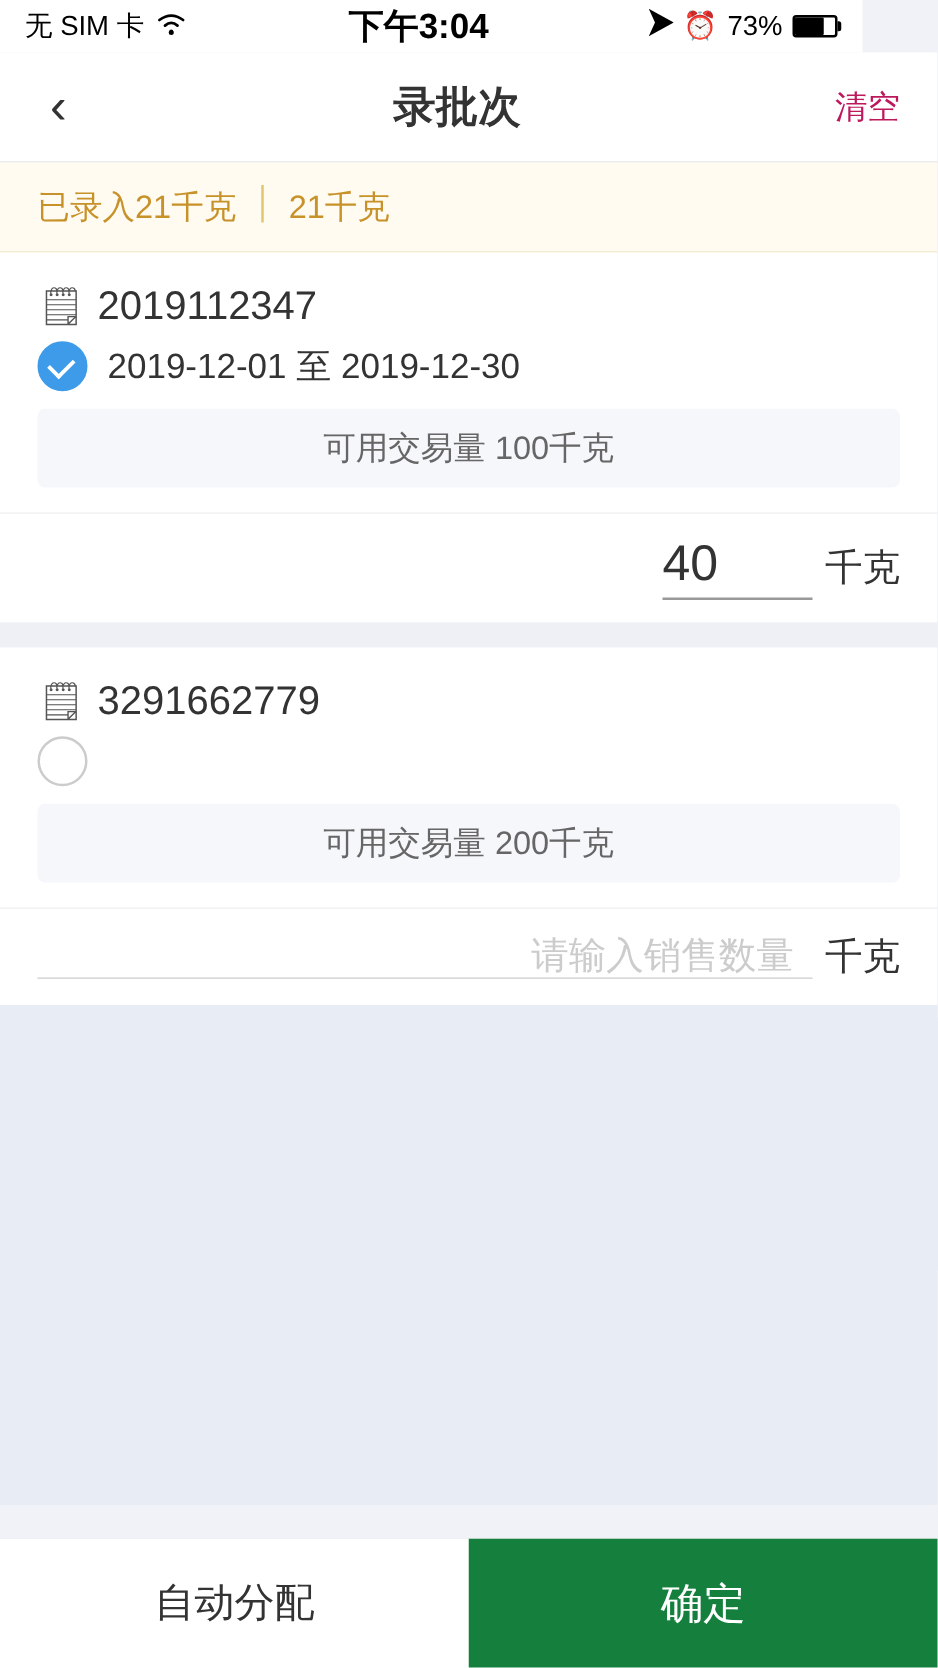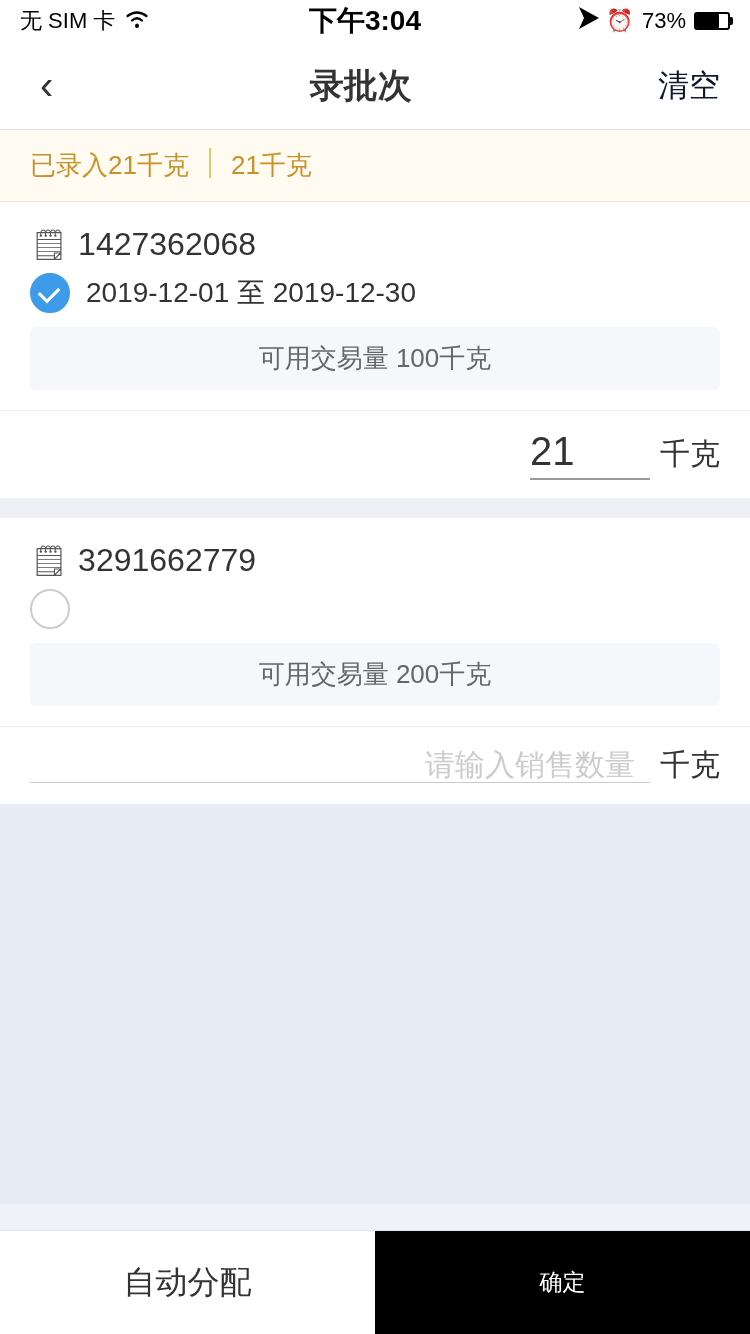--- a/index.html
+++ b/index.html
@@ -7,21 +7,21 @@
     body {
       width: 750px;
       min-height: 1334px;
       font-family: -apple-system, "PingFang SC", "Helvetica Neue", Arial, sans-serif;
       background: #f0f2f7;
       overflow-x: hidden;
     }
 
     
     .status-bar {
-      width: 750px;
+      width: 690px;
       height: 42px;
       background: #fff;
       display: flex;
       align-items: center;
       justify-content: space-between;
       padding: 0 20px;
       font-size: 24px;
     }
     .status-left {
       display: flex;
@@ -85,22 +85,22 @@
       color: #333;
       cursor: pointer;
       padding: 10px;
     }
     .nav-title {
       font-size: 34px;
       font-weight: 600;
       color: #333;
     }
     .nav-clear {
-      font-size: 31px;
-      color: #0f172a;
+      font-size: 26px;
+      color: #be185d;
       cursor: pointer;
     }
 
     
     .summary-bar {
       background: #fffbf0;
       padding: 18px 30px;
       display: flex;
       align-items: flex-start;
       gap: 20px;
@@ -280,23 +280,23 @@
       font-size: 32px;
       color: #333;
       background: #fff;
       cursor: pointer;
     }
     .btn-confirm {
       flex: 1;
       display: flex;
       align-items: center;
       justify-content: center;
-      font-size: 23px;
+      font-size: 34px;
       color: #fff;
-      background: #000000;
+      background: #15803d;
       cursor: pointer;
     }
 
     .content-area {
       padding-bottom: 100px;
     }
   </style>
 </head>
 <body>
 
@@ -337,32 +337,32 @@
   <span class="summary-text">已录入21千克</span>
   <div class="summary-divider"></div>
   <span class="summary-text">21千克</span>
 </div>
 
 <div class="content-area">
 
   <div class="batch-card">
     <div class="batch-header">
       <span class="batch-doc-icon">🗒</span>
-      <span class="batch-id">1427362068</span>
+      <span class="batch-id">2019112347</span>
     </div>
     <div class="batch-date-row">
       <div class="radio-circle selected"></div>
       <span class="batch-date">2019-12-01 至 2019-12-30</span>
     </div>
     <div class="avail-box">可用交易量 100千克</div>
   </div>
 
   <div class="amount-row">
     <div class="amount-underline">
-      <span class="amount-value">21</span>
+      <span class="amount-value">40</span>
     </div>
     <span class="amount-unit">千克</span>
   </div>
 
   <div class="card-divider"></div>
 
   <div class="batch-card">
     <div class="batch-header">
       <span class="batch-doc-icon">🗒</span>
       <span class="batch-id">3291662779</span>

